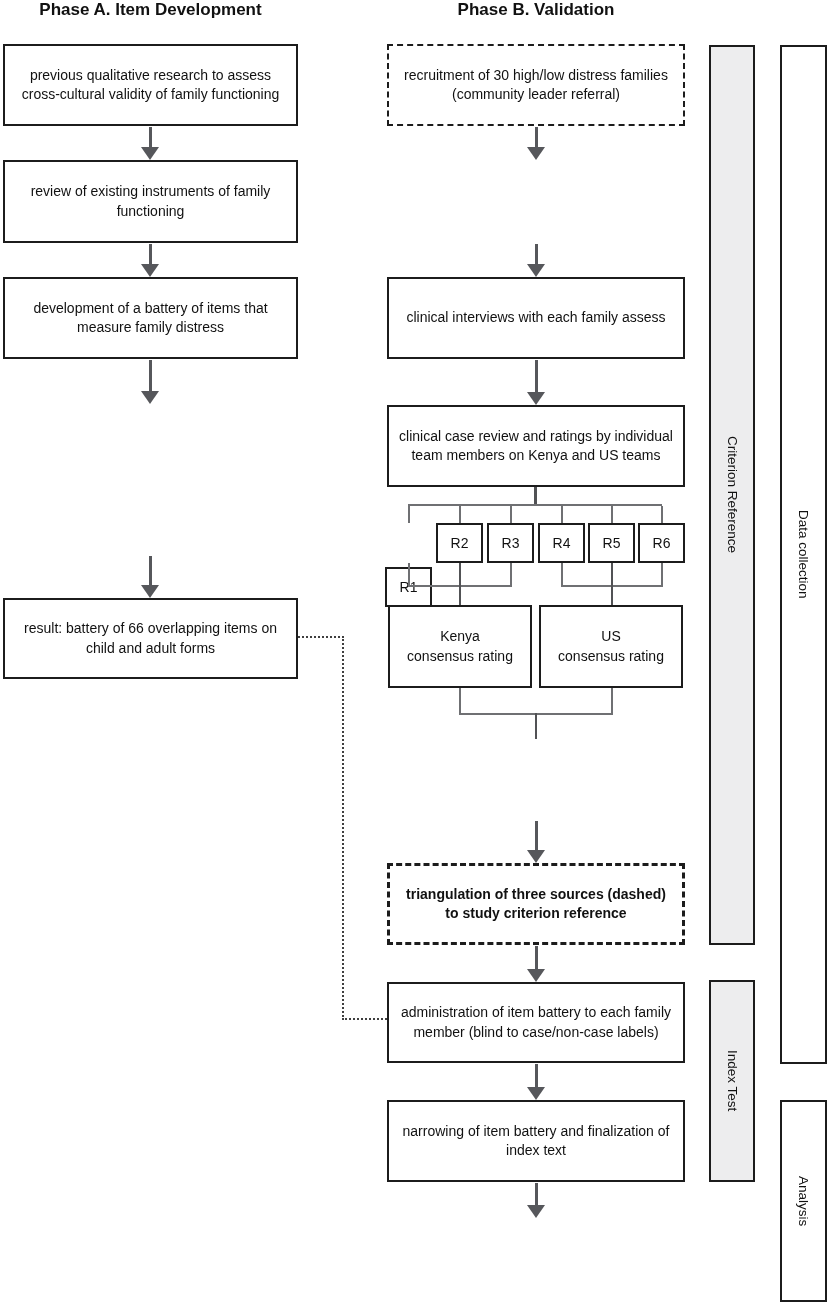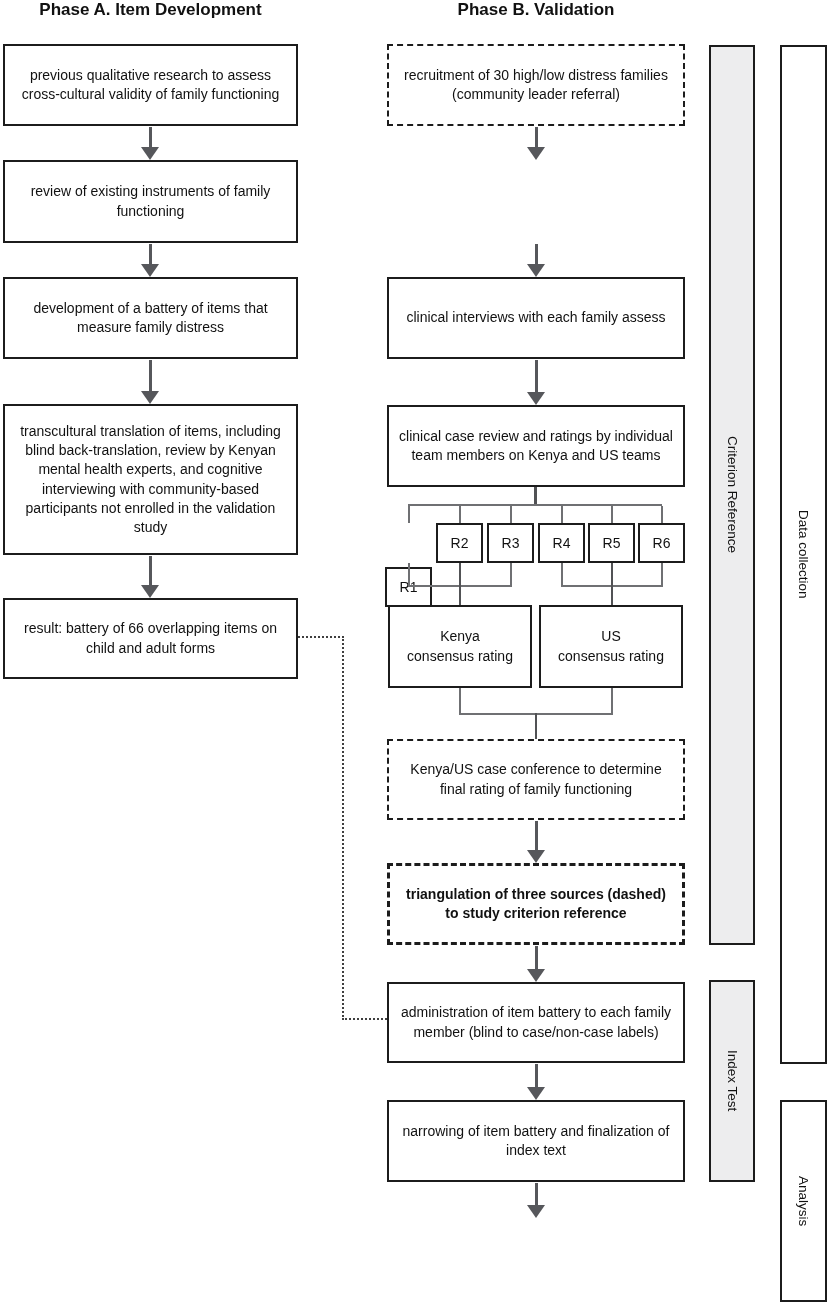--- a/index.html
+++ b/index.html
@@ -48,21 +48,20 @@
 <body>
 
 <div class="stage">
 
   <div class="phase-title" style="left:387px;width:298px;">Phase B. Validation</div>
   <div class="phase-title" style="left:3px;width:295px;">Phase A. Item Development</div>
 
   <div class="box" style="left:3px;top:44px;width:295px;height:82px;">previous qualitative research to assess cross-cultural validity of family functioning</div>
   <div class="box" style="left:3px;top:160px;width:295px;height:83px;">review of existing instruments of family functioning</div>
   <div class="box" style="left:3px;top:277px;width:295px;height:82px;">development of a battery of items that measure family distress</div>
-  <div class="box" style="left:3px;top:404px;width:295px;height:151px;">transcultural translation of items, including blind back-translation, review by Kenyan mental health experts, and cognitive interviewing with community-based participants not enrolled in the validation study</div>
   <div class="box" style="left:3px;top:598px;width:295px;height:81px;">result: battery of 66 overlapping items on child and adult forms</div>
 
   <div class="varrow" style="left:141px;top:127px;height:33px;">
       <div class="shaft" style="height:20px;"></div>
       <div class="head"></div>
     </div>
   <div class="varrow" style="left:141px;top:244px;height:33px;">
       <div class="shaft" style="height:20px;"></div>
       <div class="head"></div>
     </div>
@@ -120,21 +119,20 @@
   <div class="box prewrap" style="left:388px;top:605px;width:144px;height:83px;">Kenya
 consensus rating</div>
   <div class="box prewrap" style="left:539px;top:605px;width:144px;height:83px;">US
 consensus rating</div>
 
   <div class="cline" style="left:459px;top:688px;width:2px;height:27px;"></div>
   <div class="cline" style="left:611px;top:688px;width:2px;height:27px;"></div>
   <div class="cline" style="left:459px;top:713px;width:154px;height:2px;"></div>
   <div class="cline dark" style="left:534.5px;top:713px;width:2.5px;height:26px;"></div>
 
-  <div class="box dashed" style="left:387px;top:739px;width:298px;height:81px;">Kenya/US case conference to determine final rating of family functioning</div>
   <div class="varrow" style="left:527px;top:821px;height:42px;">
       <div class="shaft" style="height:29px;"></div>
       <div class="head"></div>
     </div>
   <div class="box dashed-bold" style="left:387px;top:863px;width:298px;height:82px;">triangulation of three sources (dashed) to study criterion reference</div>
   <div class="varrow" style="left:527px;top:946px;height:36px;">
       <div class="shaft" style="height:23px;"></div>
       <div class="head"></div>
     </div>
   <div class="box" style="left:387px;top:982px;width:298px;height:81px;">administration of item battery to each family member (blind to case/non-case labels)</div>

